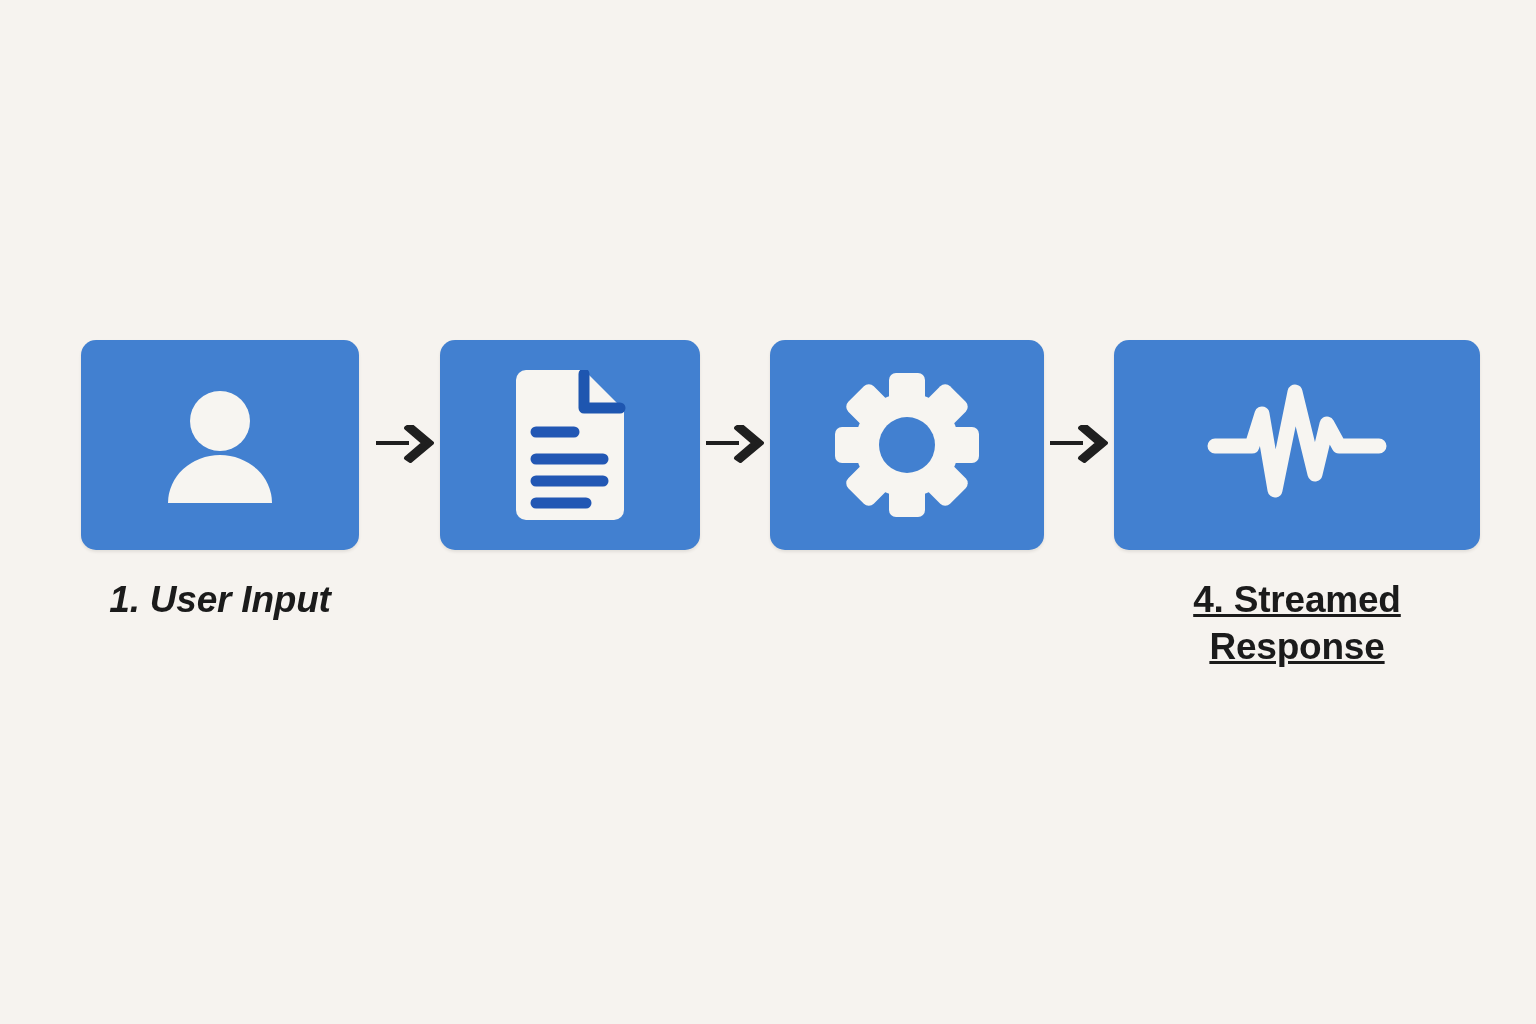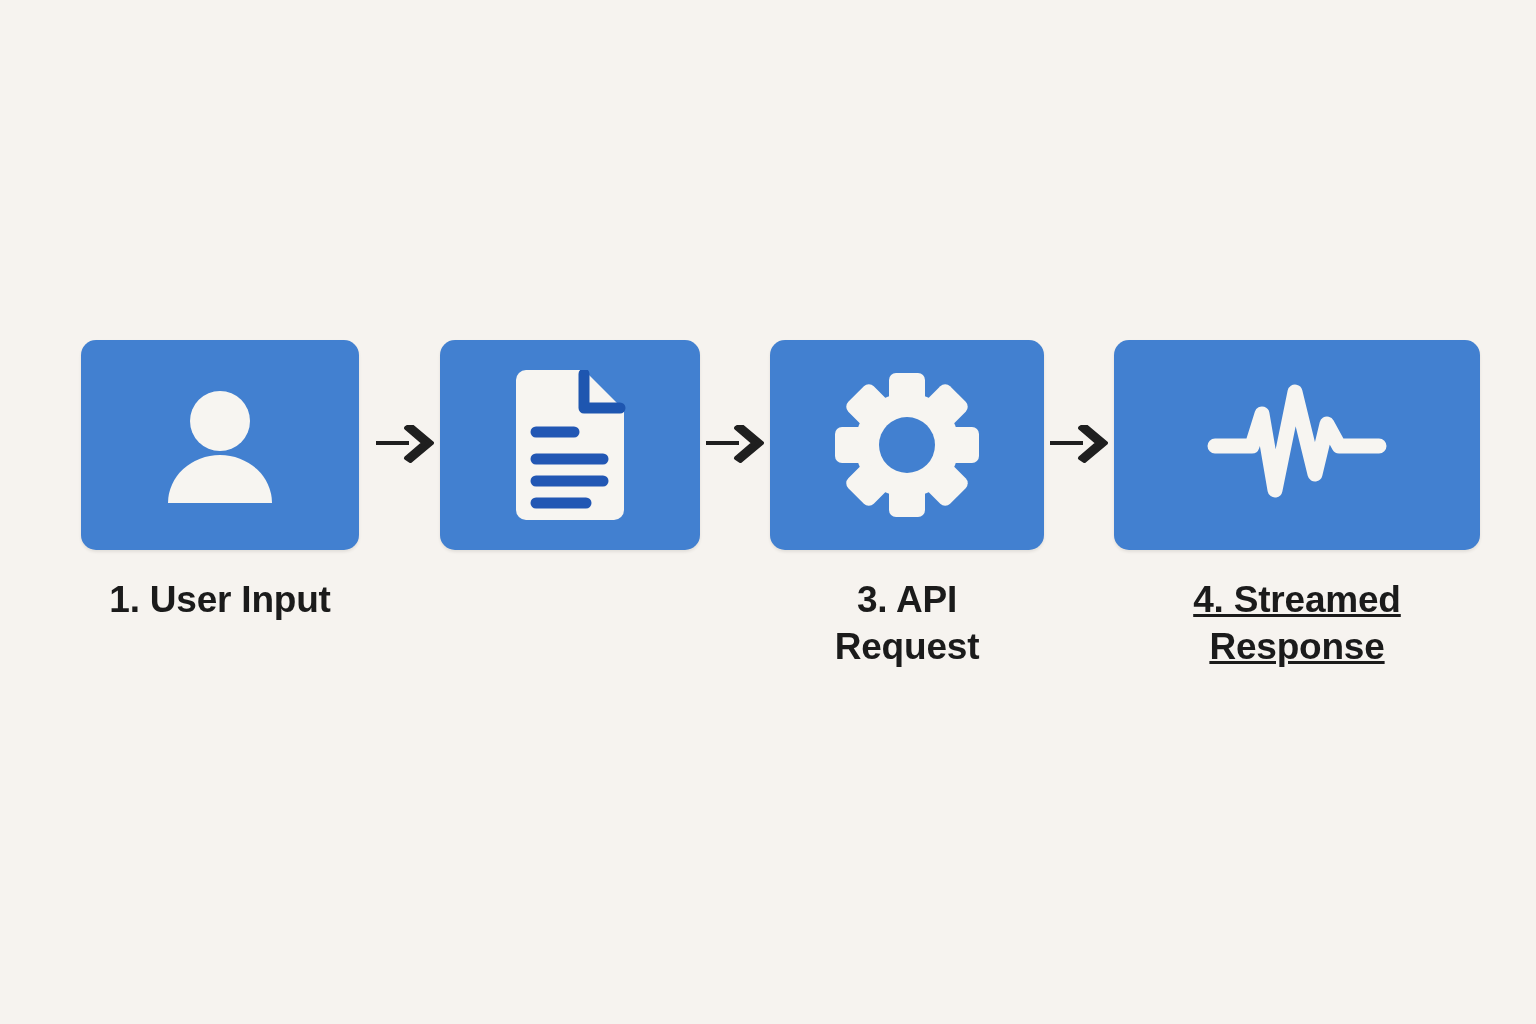--- a/index.html
+++ b/index.html
@@ -61,21 +61,21 @@
     margin-top: 27px;
     color: #1b1b1b;
     font-size: 37px;
     font-weight: bold;
     line-height: 1.27;
     text-align: center;
     letter-spacing: -0.2px;
     white-space: pre-line;
   }
 
-  .step-1 .step-label { width: 300px; }
+  .step-1 .step-label { width: 300px; font-style: italic; }
   .step-2 .step-label { width: 240px; }
   .step-3 .step-label { width: 250px; }
   .step-4 .step-label { width: 330px; text-decoration: underline; }
 
   .connector {
     width: 70px;
     height: 210px;
     display: flex;
     align-items: center;
     justify-content: center;
@@ -144,22 +144,20 @@
               <rect x="-18" y="-72" width="36" height="32" rx="7" transform="rotate(135)"></rect>
               <rect x="-18" y="-72" width="36" height="32" rx="7" transform="rotate(180)"></rect>
               <rect x="-18" y="-72" width="36" height="32" rx="7" transform="rotate(225)"></rect>
               <rect x="-18" y="-72" width="36" height="32" rx="7" transform="rotate(270)"></rect>
               <rect x="-18" y="-72" width="36" height="32" rx="7" transform="rotate(315)"></rect>
             </g>
           </g>
           <circle cx="0" cy="0" r="28" fill="#4280d0"></circle>
         </svg>
       </div>
-      <div class="step-label">3. API
-Request</div>
     </div>
 
     <div class="connector">
       <svg width="58" height="40" viewBox="0 0 58 40">
         <path d="M 0 16 L 33 16 L 33 20 L 0 20 Z" fill="#1f1f1f"></path>
         <path d="M 30 3 L 34.5 0 L 56 18 L 34.5 36 L 30 33 L 47.5 18 Z" fill="#1f1f1f" stroke="#1f1f1f" stroke-width="4" stroke-linejoin="round"></path>
       </svg>
     </div>
 
     <div class="step step-4">

